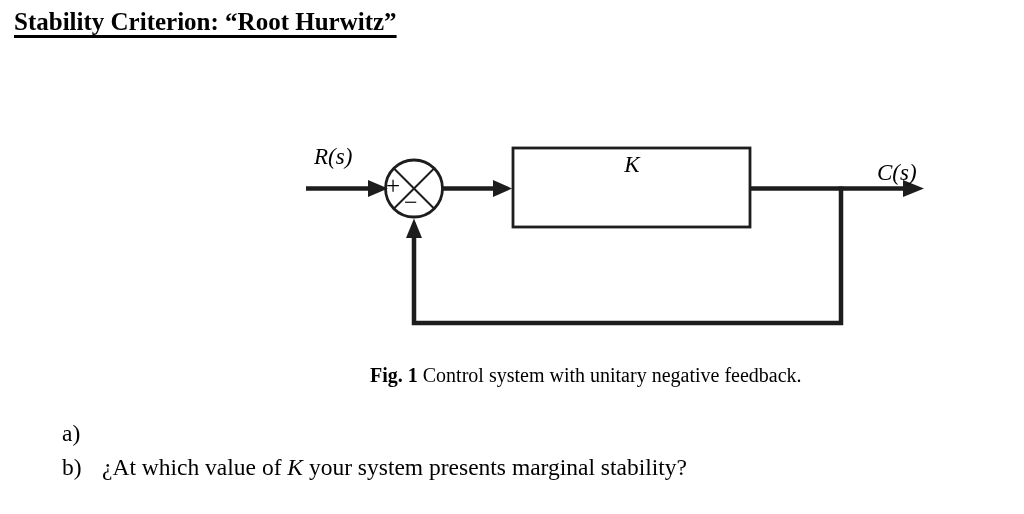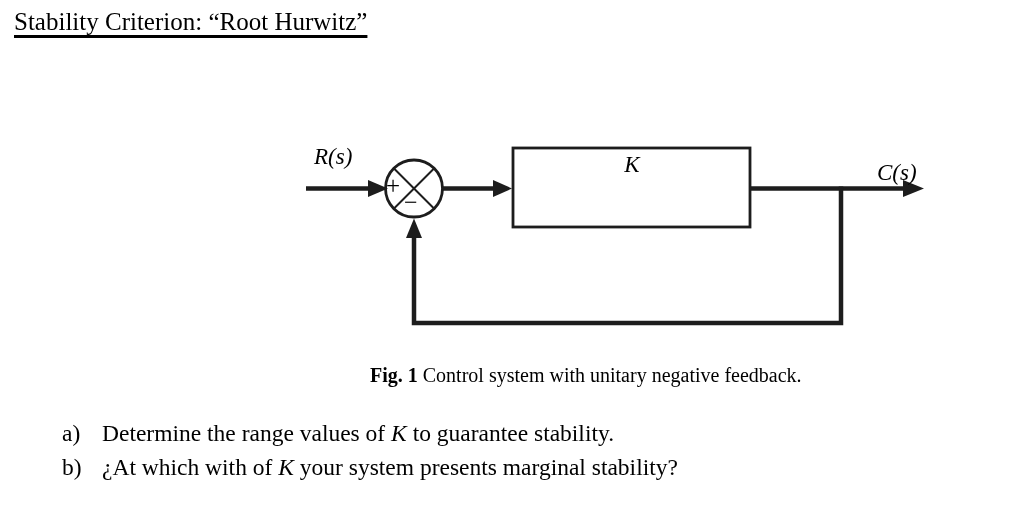--- a/index.html
+++ b/index.html
@@ -10,21 +10,21 @@
     background: #ffffff;
     font-family: "Liberation Serif", "DejaVu Serif", serif;
     color: #000;
     overflow: hidden;
   }
   .abs { position: absolute; }
 
   #doc-title {
     left: 14px; top: 8px;
     font-size: 25px;
-    font-weight: normal;
+    font-weight: bold;
     text-decoration: underline;
     text-decoration-thickness: 2.5px;
     text-underline-offset: 5px;
     white-space: nowrap;
   }
   #statement {
     left: 14px; top: 79px;
     font-size: 23px;
     white-space: nowrap;
   }
@@ -130,21 +130,20 @@
     <div id="tf-num">K</div>
   </div>
 
   <div id="fig-caption" class="abs">
     <span class="cap-bold">Fig. 1</span><span> Control system with unitary negative feedback.</span>
   </div>
 
   <div id="questions" class="abs">
     <div class="q-row">
       <span class="q-label">a)</span>
-      <span class="q-text"><span>Determine the range values of </span><span class="q-var">K</span><span> to guarantee stability.</span></span>
     </div>
     <div class="q-row">
       <span class="q-label">b)</span>
-      <span class="q-text"><span>¿At which with of </span><span class="q-var">K</span><span> your system presents marginal stability?</span></span>
+      <span class="q-text"><span>¿At which value of </span><span class="q-var">K</span><span> your system presents marginal stability?</span></span>
     </div>
   </div>
 
 </div>
 
 </body></html>

